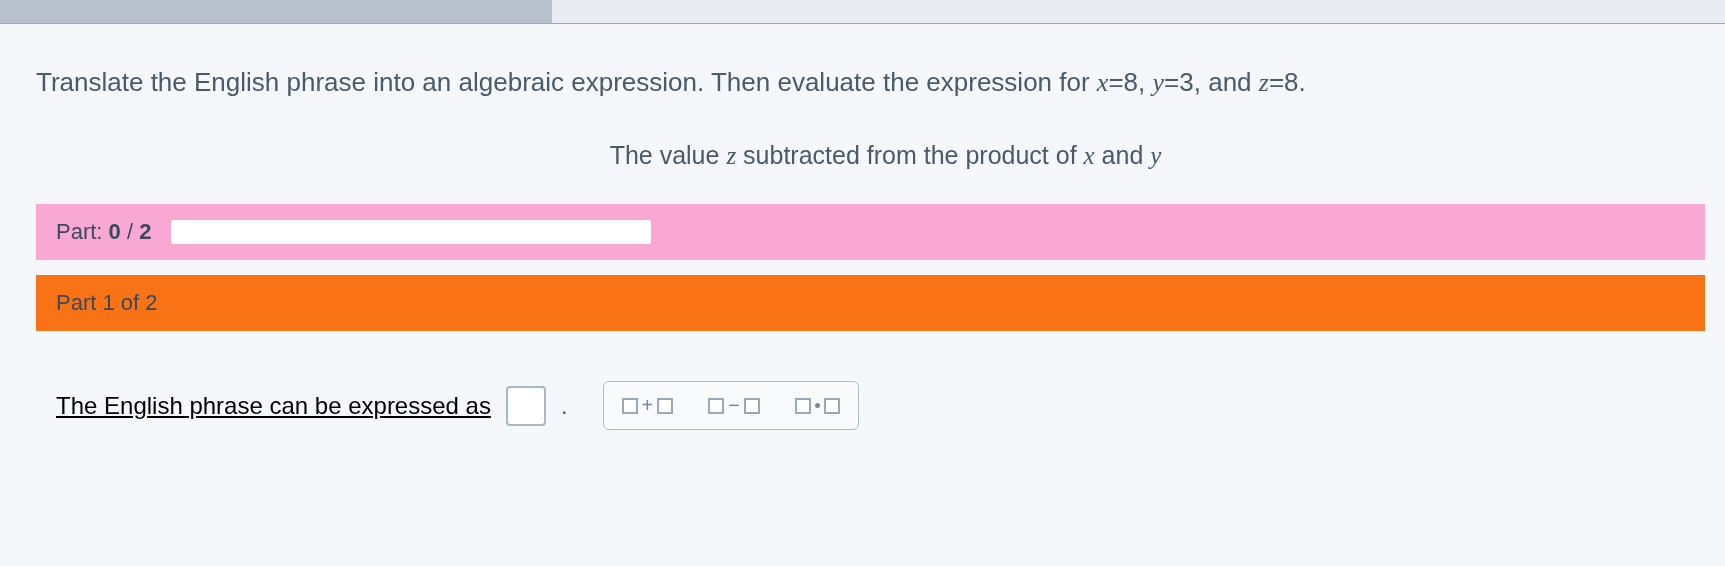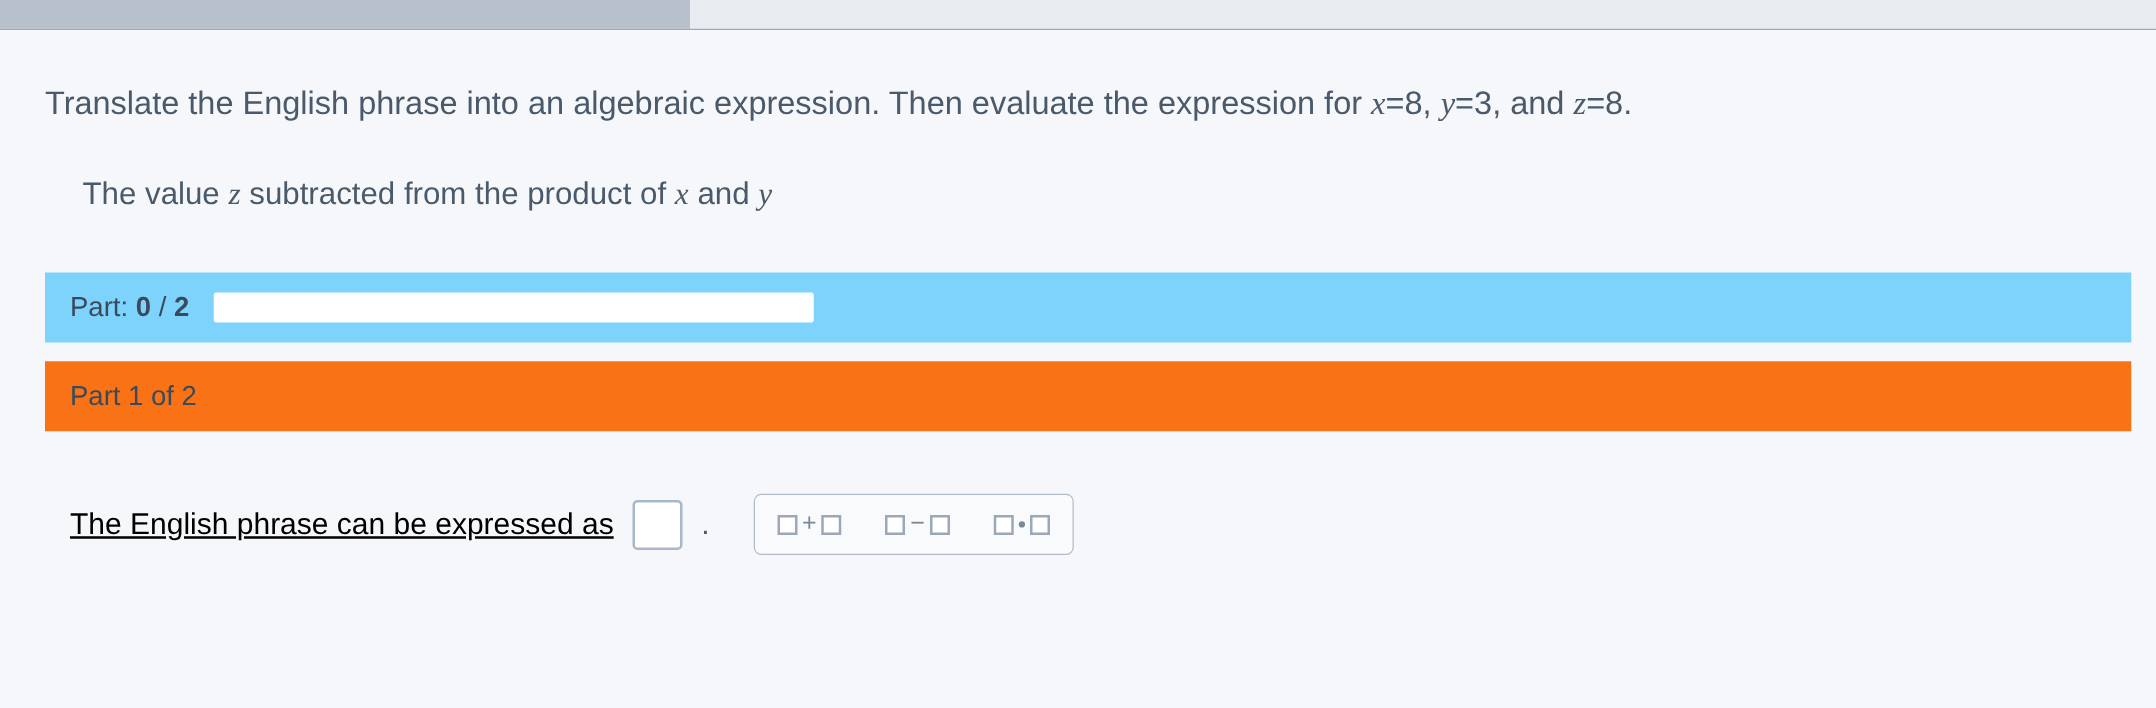--- a/index.html
+++ b/index.html
@@ -30,28 +30,29 @@
       line-height: 1.4;
     }
     .instruction .math {
       font-style: italic;
       font-family: 'Times New Roman', serif;
     }
     .sub-instruction {
       font-size: 25px;
       color: #4a5a6a;
       margin-left: 30px;
-      margin-bottom: 48px;
+      margin-bottom: 34px;
+      text-align: center;
     }
     .sub-instruction .math {
       font-style: italic;
       font-family: 'Times New Roman', serif;
     }
     .progress-bar {
-      background: #7dd3fc;
+      background: #f9a8d4;
       height: 56px;
       display: flex;
       align-items: center;
       padding: 0 20px;
       margin-bottom: 15px;
     }
     .progress-label {
       color: #3a4a5a;
       font-size: 22px;
       margin-right: 20px;

